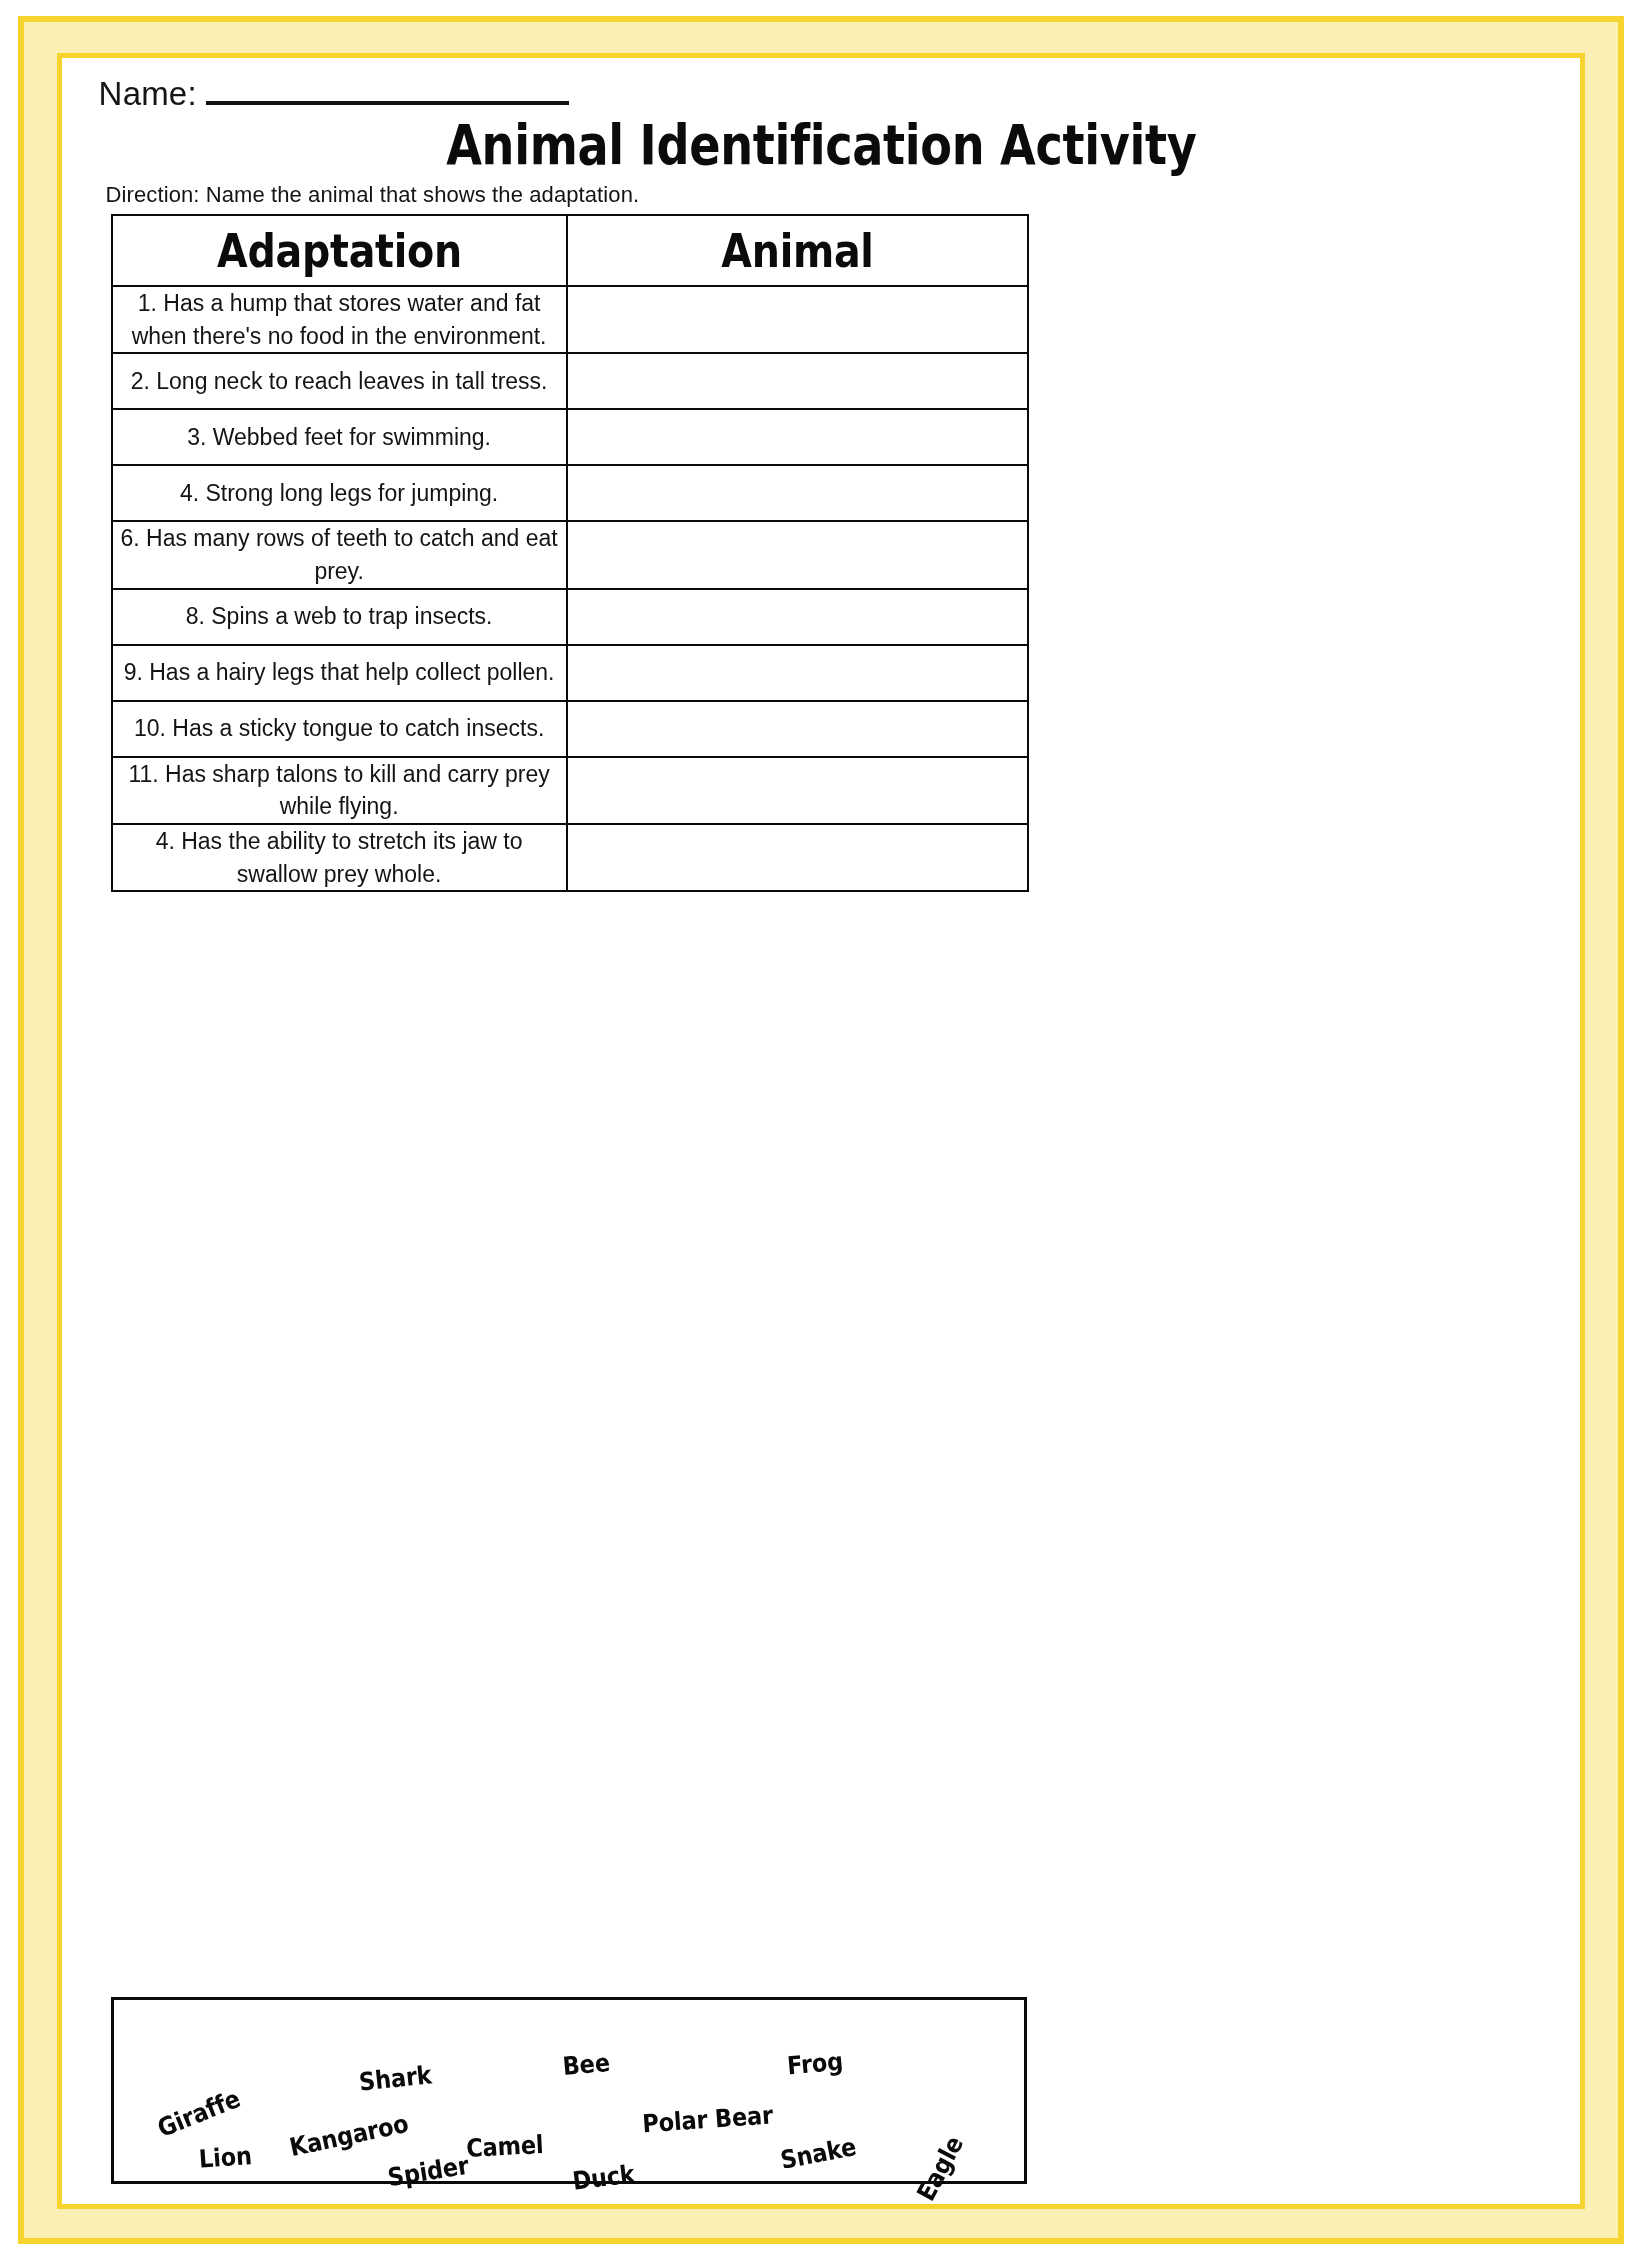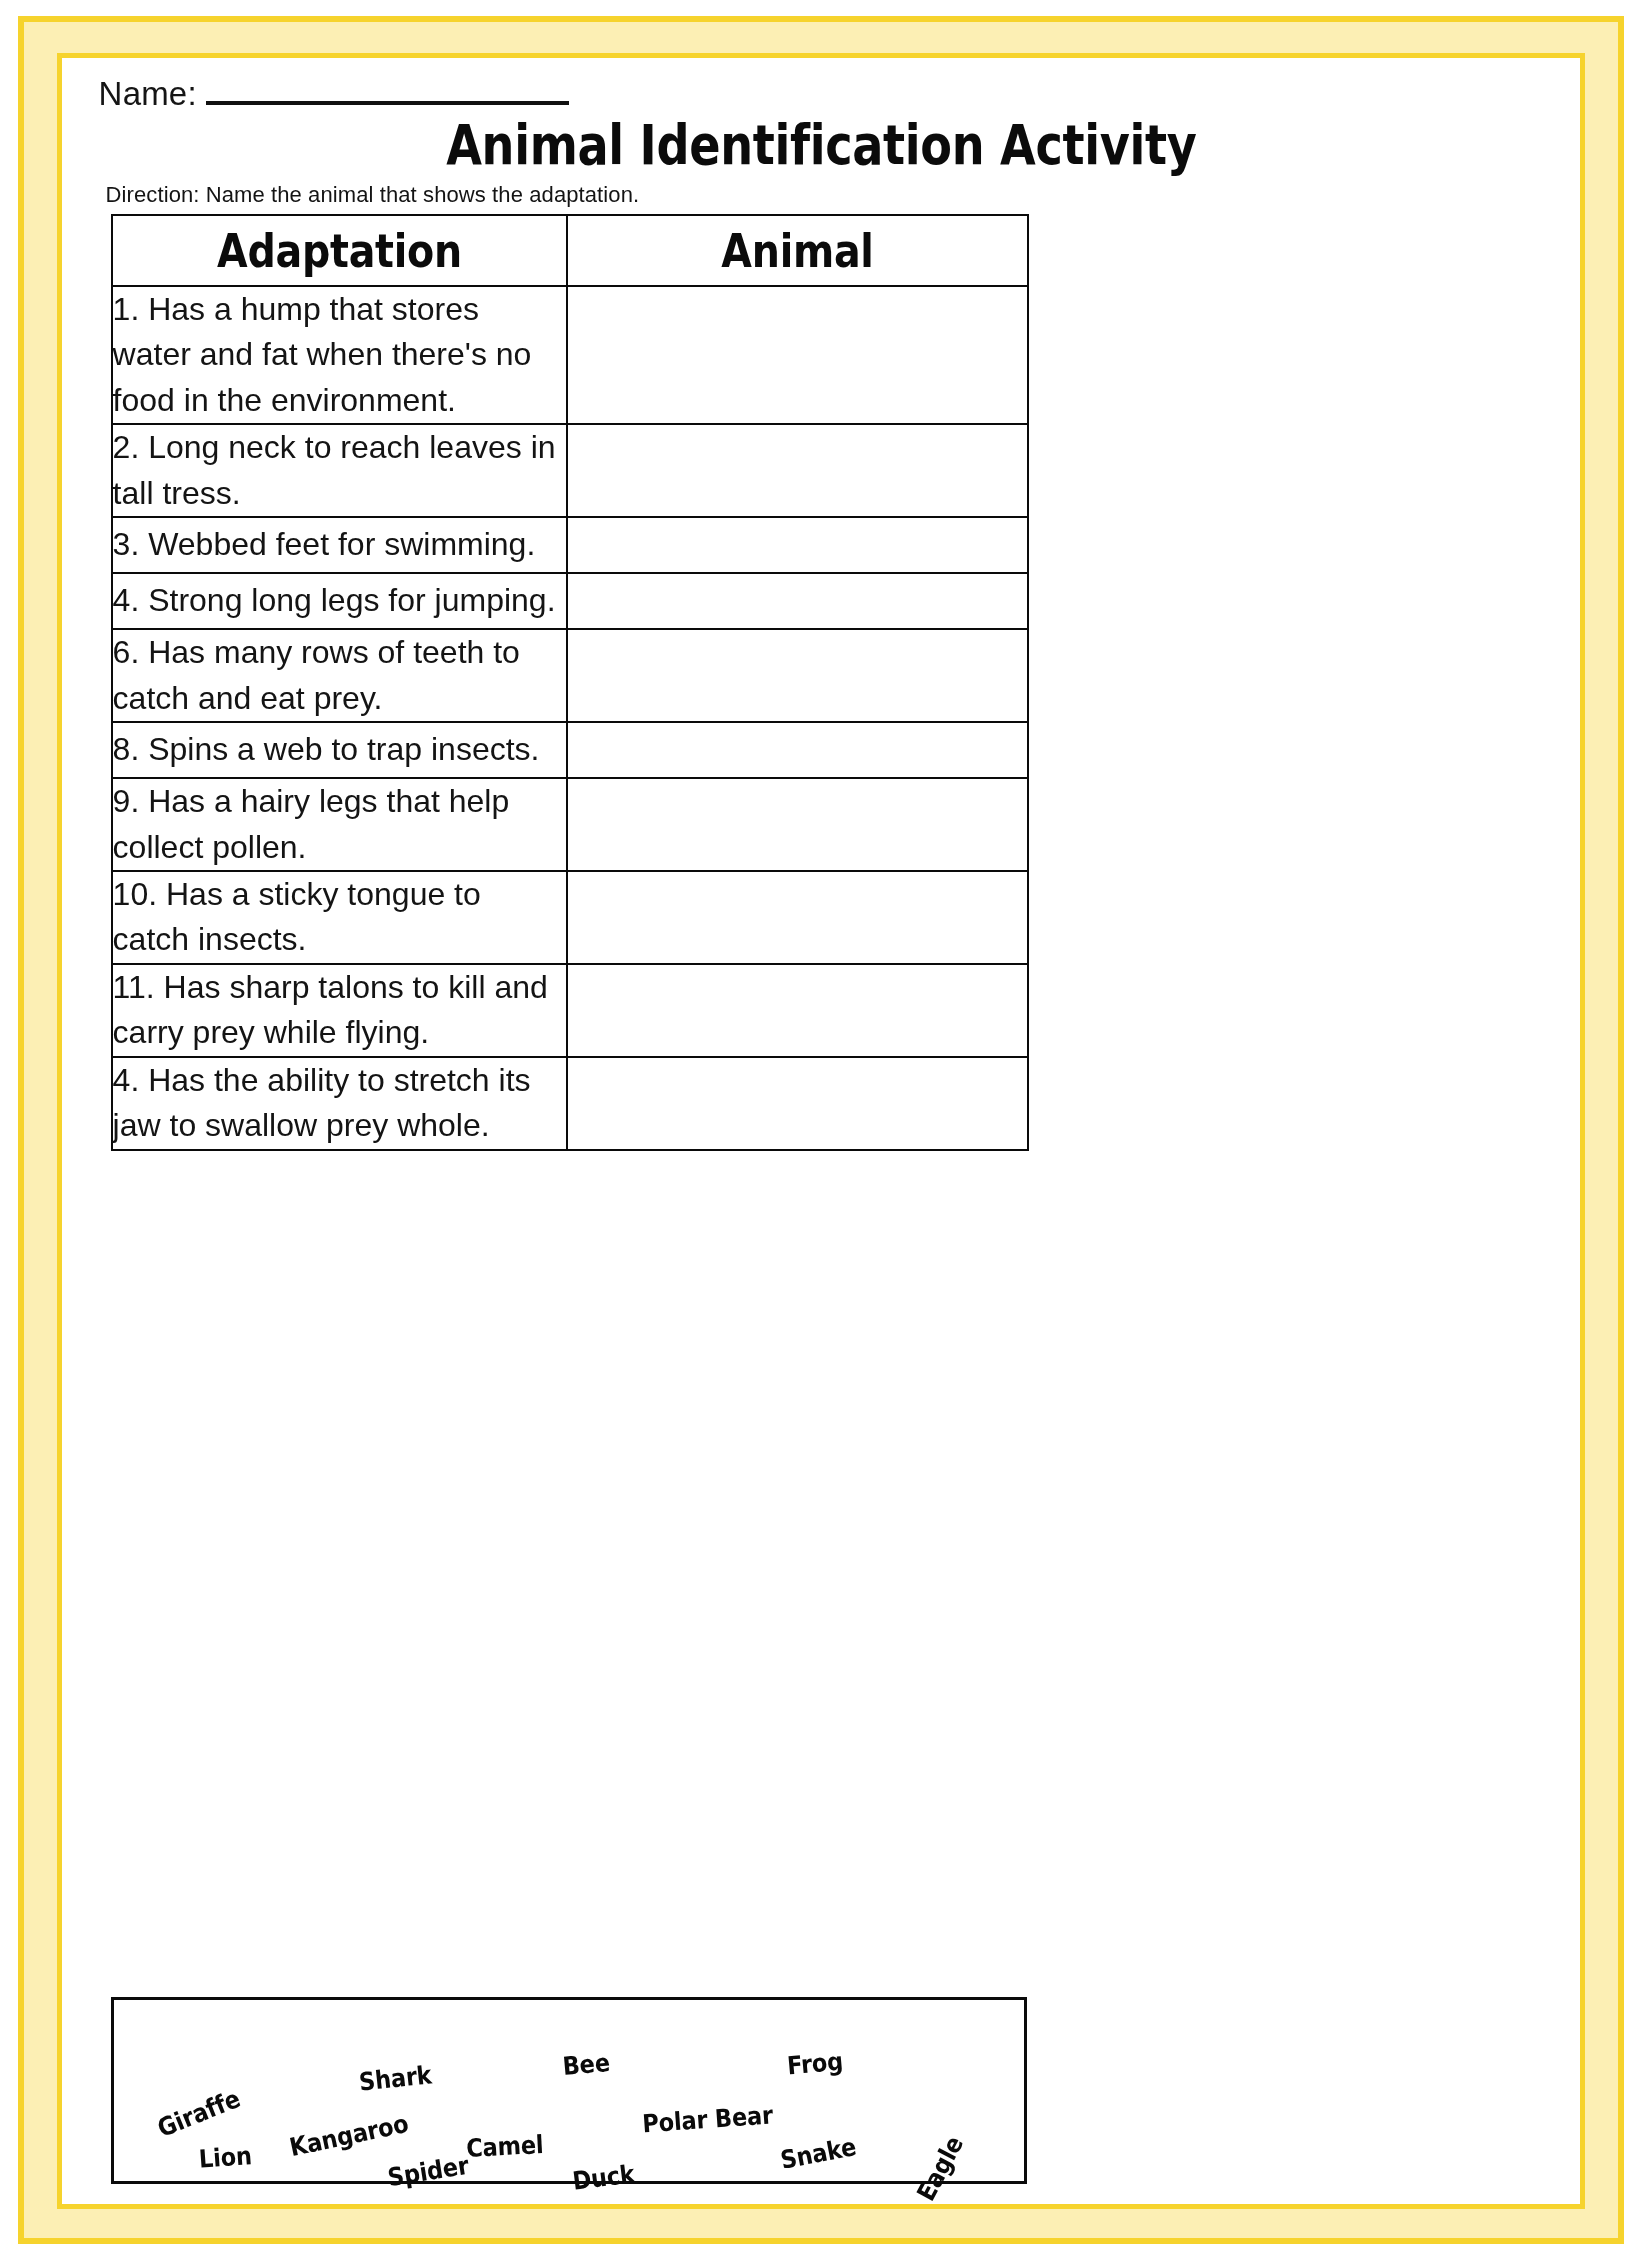--- a/index.html
+++ b/index.html
@@ -126,24 +126,24 @@
     font-family: "DejaVu Sans", sans-serif;
     font-weight: bold;
     font-size: 46px;
     color: #0b0b0b;
     transform: scaleX(0.86);
     letter-spacing: -0.3px;
   }
   .head-wrap { display: block; }
   .adapt-cell {
     padding: 5.3px 12.4px 5.3px 14px;
-    font-size: 32px;
+    font-size: 23px;
     line-height: 1.42;
     color: #141414;
-    text-align: left;
+    text-align: center;
   }
   .ans-cell { }
   .r-tall { height: 65px; }
   .r-short { height: 56px; }
 
   
   .wordbank {
     position: absolute;
     left: 49px;
     top: 1939px;

